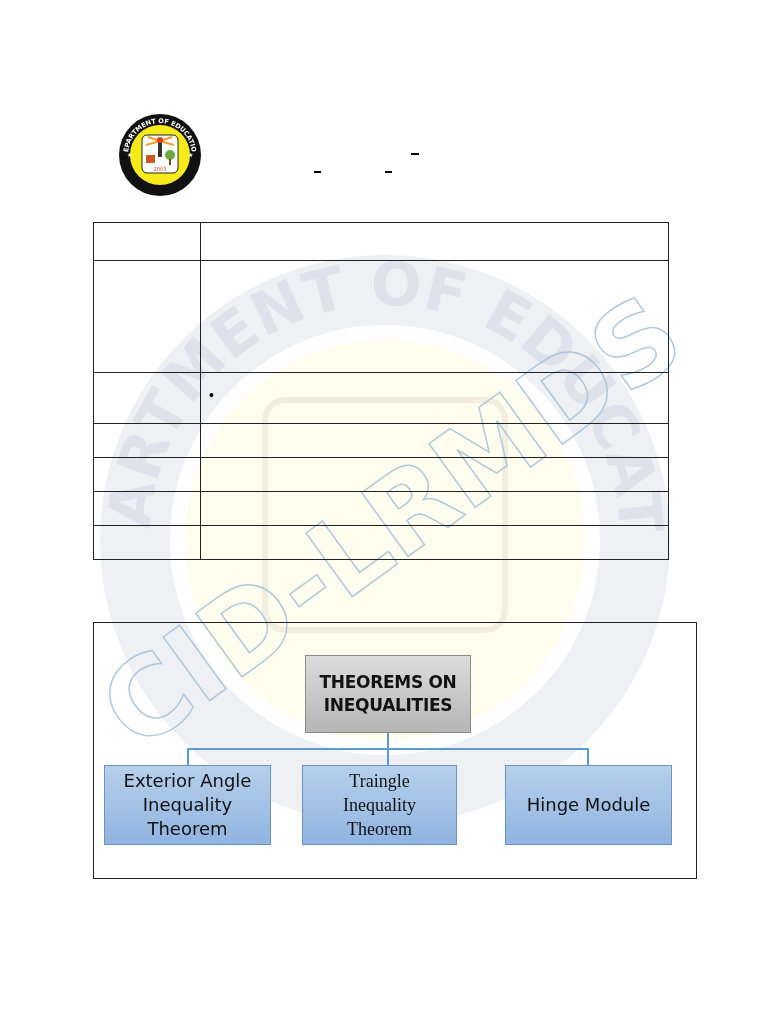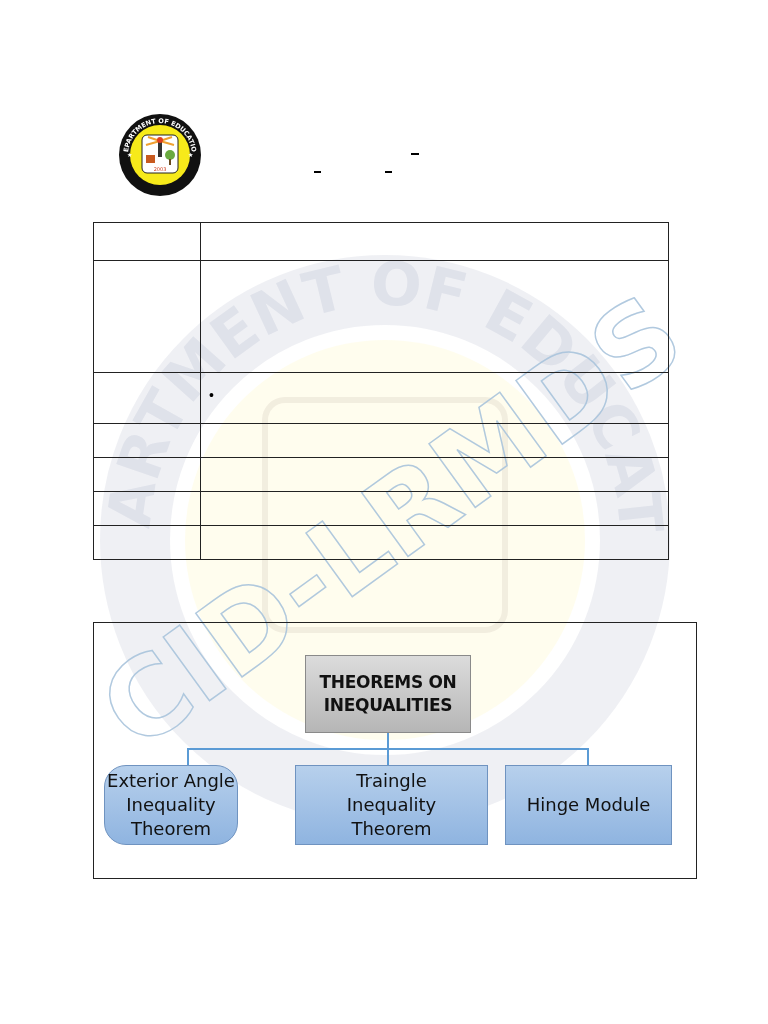--- a/index.html
+++ b/index.html
@@ -19,22 +19,22 @@
   .info-table td.label { width: 94px; }
   .info-table td.val { }
   .bullet { display: inline-block; margin-top: 14px; margin-left: 2px; font-size: 14px; }
   .cell-text { display: block; padding-top: 5px; }
 
   
   .diagram { position: absolute; left: 93px; top: 622px; width: 580px; height: 255px; border: 1.5px solid #222; z-index: 2; padding-left: 22px; }
   .box { position: absolute; display: flex; align-items: center; justify-content: center; text-align: center; font-family: "DejaVu Sans", sans-serif; box-sizing: border-box; }
   .root-box { left: 211px; top: 32px; width: 166px; height: 78px; background: linear-gradient(#dcdcdc, #b6b6b6); border: 1px solid #8a8a8a; font-weight: bold; font-size: 17px; line-height: 23px; color: #111; letter-spacing: -0.3px; }
   .child-box { top: 142px; height: 80px; background: linear-gradient(#b7d0ec, #8fb4e0); border: 1px solid #6f93c0; font-size: 18px; line-height: 24px; color: #111; }
-  .c1 { left: 10px; width: 134px; border-radius: 22px; }
-  .c2 { left: 201px; width: 193px; }
+  .c1 { left: 10px; width: 167px; }
+  .c2 { left: 208px; width: 155px; font-family: Liberation Serif, serif; }
   .c3 { left: 411px; width: 167px; }
   .conn { position: absolute; background: #5b9bd5; }
 </style>
 </head>
 <body>
 
 <svg class="watermark" viewBox="0 0 768 1024">
   <defs>
     <path id="wm-top" d="M 150,540 A 235,235 0 0 1 620,540"></path>
     <path id="wm-bot" d="M 170,560 A 215,215 0 0 0 600,560"></path>

